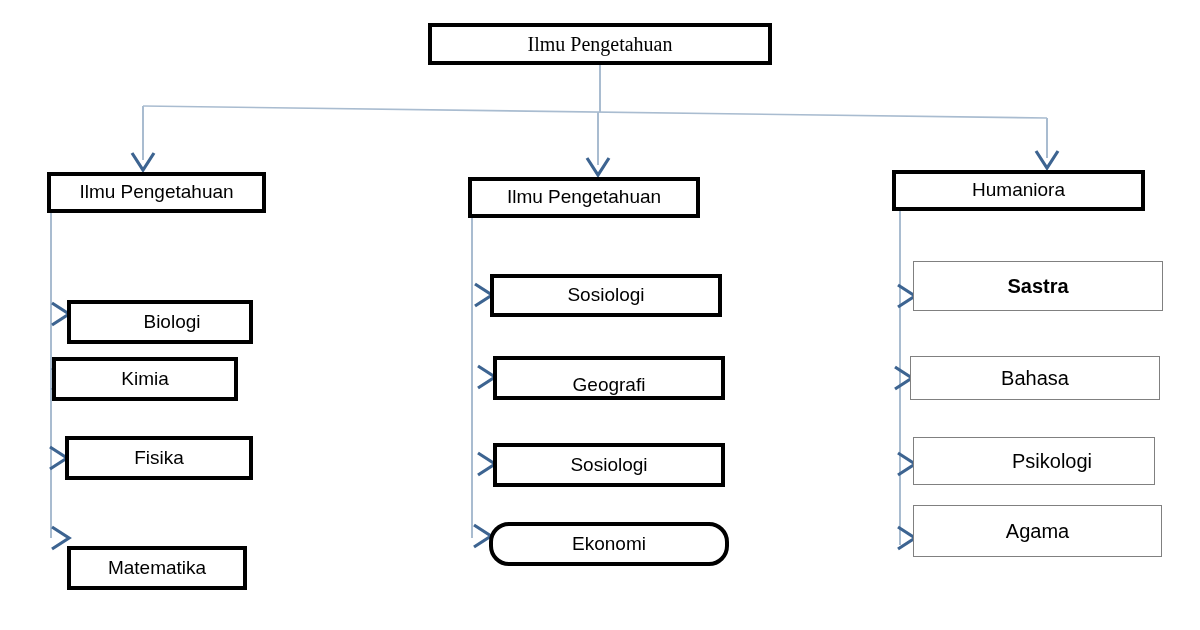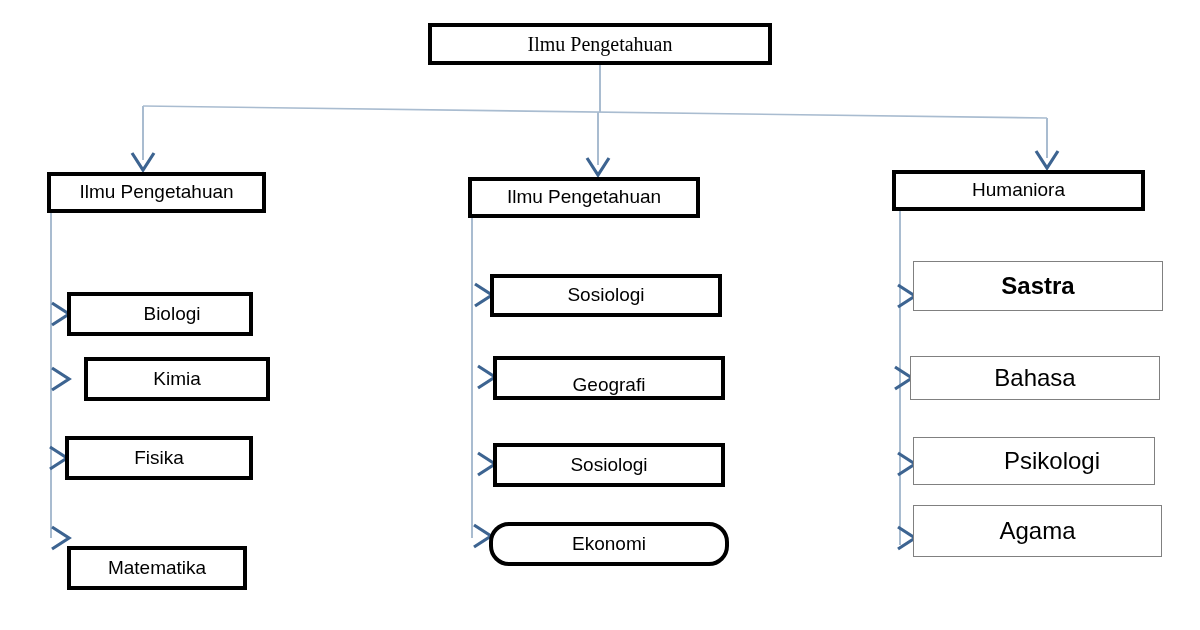--- a/index.html
+++ b/index.html
@@ -57,21 +57,21 @@
   .node.leaf-thick {
     border: 4px solid #000000;
     font-family: "Liberation Sans", sans-serif;
     font-size: 19px;
     font-weight: 400;
   }
   
   .node.leaf-thin {
     border: 1px solid #808080;
     font-family: "Liberation Sans", sans-serif;
-    font-size: 24px;
+    font-size: 20px;
     font-weight: 400;
   }
   .node.bold-label {
     font-weight: bold;
   }
 </style>
 </head>
 <body>
 
 <div id="canvas">
@@ -103,24 +103,24 @@
     </svg>
 
   <div class="node root" id="root-node" style="left: 428px; top: 23px; width: 344px; height: 42px;">
     <span>Ilmu Pengetahuan</span>
   </div>
 
   <div id="nodes-layer">
       <div class="node branch" style="left: 47px; top: 172px; width: 219px; height: 41px;">
         <span>Ilmu Pengetahuan</span>
       </div>
-      <div class="node leaf-thick" style="left: 67px; top: 292px; width: 186px; height: 44px; padding-left: 24px;">
+      <div class="node leaf-thick" style="left: 67px; top: 300px; width: 186px; height: 44px; padding-left: 24px;">
         <span>Biologi</span>
       </div>
-      <div class="node leaf-thick" style="left: 84px; top: 357px; width: 186px; height: 44px;">
+      <div class="node leaf-thick" style="left: 52px; top: 357px; width: 186px; height: 44px;">
         <span>Kimia</span>
       </div>
       <div class="node leaf-thick" style="left: 65px; top: 436px; width: 188px; height: 44px;">
         <span>Fisika</span>
       </div>
       <div class="node leaf-thick" style="left: 67px; top: 522px; width: 180px; height: 44px; margin-top: 24px;">
         <span>Matematika</span>
       </div>
       <div class="node branch" style="left: 468px; top: 177px; width: 232px; height: 41px;">
         <span>Ilmu Pengetahuan</span>

